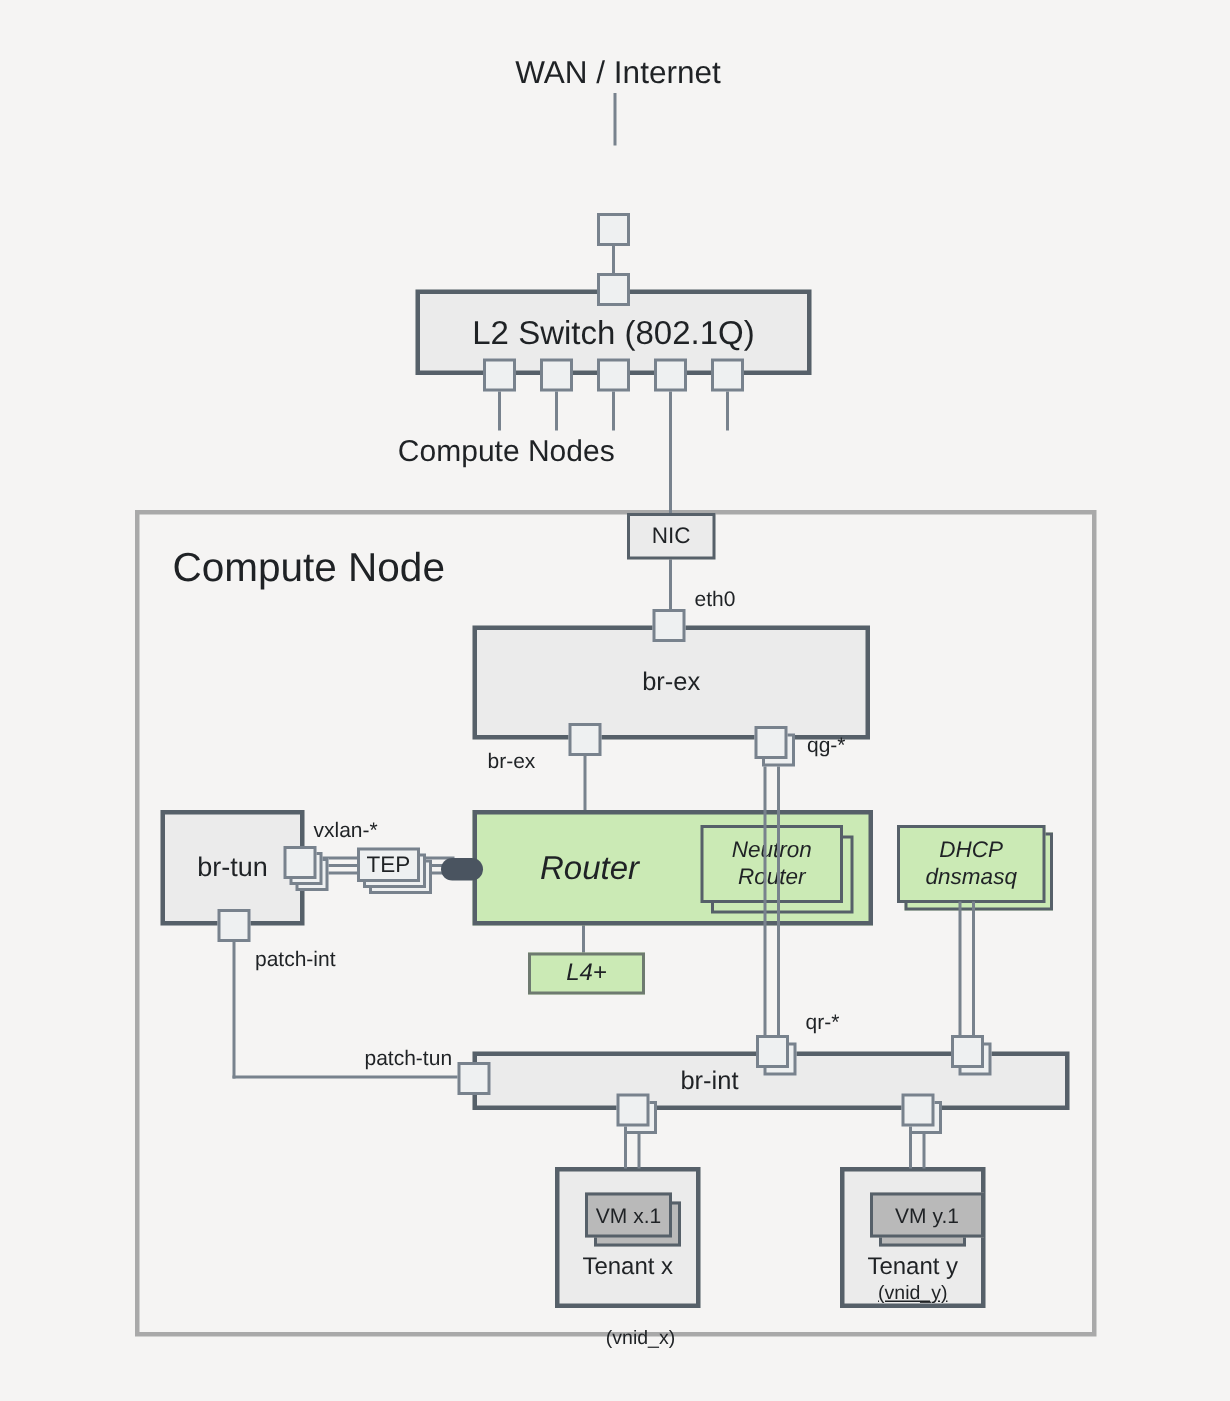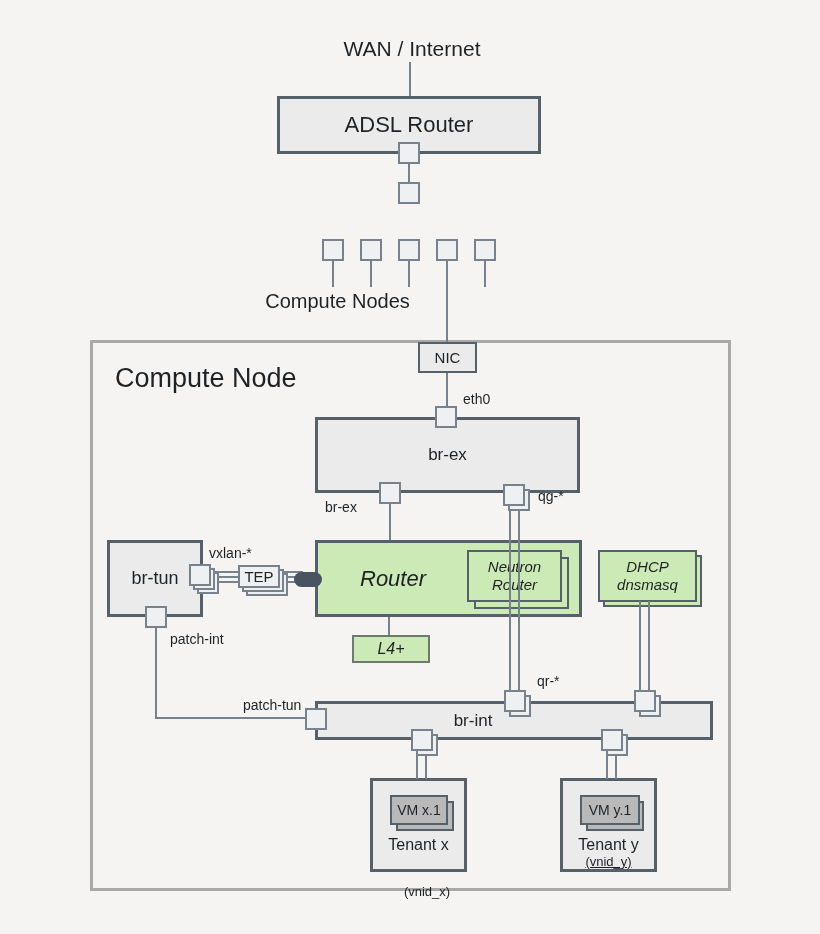--- a/index.html
+++ b/index.html
@@ -34,21 +34,21 @@
   <div class="vline" style="left:370px;top:259px;height:28px;"></div>
   <div class="vline" style="left:408px;top:259px;height:28px;"></div>
   <div class="vline" style="left:446px;top:259px;height:84px;"></div>
   <div class="vline" style="left:484px;top:259px;height:28px;"></div>
   <div class="vline" style="left:446px;top:372px;height:36px;"></div>
   <div class="vline" style="left:389px;top:503px;height:38px;"></div>
   <div class="vline" style="left:155px;top:627px;height:92px;"></div>
   <div class="hline" style="left:155px;top:717px;width:152px;"></div>
   <div class="vline" style="left:388px;top:616px;height:20px;"></div>
 
-  <div class="box" style="left:277px;top:96px;width:264px;height:58px;font-size:22px;">ADSL Router</div>
+  <div class="box" style="left:277px;top:193px;width:264px;height:57px;font-size:22px;">L2 Switch (802.1Q)</div>
   <div class="box" style="left:418px;top:342px;width:59px;height:31px;border-width:2px;font-size:15px;">NIC</div>
   <div class="box" style="left:315px;top:417px;width:265px;height:76px;font-size:17px;">br-ex</div>
   <div class="box" style="left:107px;top:540px;width:96px;height:77px;font-size:18px;">br-tun</div>
   <div class="box green" style="left:315px;top:540px;width:267px;height:77px;font-size:22px;justify-content:flex-start;padding-left:42px;">Router</div>
 
   <div class="shadow" style="left:474px;top:557px;width:95px;height:52px;background:var(--c-green,#cbeab5);border:2px solid var(--c-border,#566069);"></div>
   <div class="box green twoline" style="left:467px;top:550px;width:95px;height:52px;border-width:2px;font-size:15px;">
     <span>Neutron</span>
     <span>Router</span>
   </div>
@@ -64,21 +64,21 @@
   <div class="box" style="left:315px;top:701px;width:398px;height:39px;"></div>
 
   <div class="box" style="left:370px;top:778px;width:97px;height:94px;"></div>
   <div class="shadow" style="left:396px;top:801px;width:58px;height:30px;background:var(--c-vm,#b9b9b9);border:2px solid var(--c-border,#566069);"></div>
   <div class="box" style="left:390px;top:795px;width:58px;height:30px;background:var(--c-vm,#b9b9b9);border-width:2px;font-size:14px;">VM x.1</div>
   <div class="lbl ctr" style="left:370px;top:836px;width:97px;font-size:16px;">Tenant x</div>
   <div class="lbl ctr" style="left:370px;top:884px;width:114px;font-size:13px;">(vnid_x)</div>
 
   <div class="box" style="left:560px;top:778px;width:97px;height:94px;"></div>
   <div class="shadow" style="left:586px;top:801px;width:58px;height:30px;background:var(--c-vm,#b9b9b9);border:2px solid var(--c-border,#566069);"></div>
-  <div class="box" style="left:580px;top:795px;width:60px;height:30px;background:var(--c-vm,#b9b9b9);border-width:2px;font-size:14px;">VM y.1</div>
+  <div class="box" style="left:580px;top:795px;width:76px;height:30px;background:var(--c-vm,#b9b9b9);border-width:2px;font-size:14px;">VM y.1</div>
   <div class="lbl ctr" style="left:560px;top:836px;width:97px;font-size:16px;">Tenant y</div>
   <div class="lbl ctr" style="left:560px;top:854px;width:97px;font-size:13px;text-decoration:underline;">(vnid_y)</div>
 
   <div class="hline" style="left:211px;top:571px;width:92px;"></div>
   <div class="hline" style="left:211px;top:576px;width:92px;"></div>
   <div class="hline" style="left:211px;top:581px;width:92px;"></div>
   <div class="shadow" style="left:246px;top:573px;width:42px;height:23px;"></div>
   <div class="shadow" style="left:242px;top:569px;width:42px;height:23px;"></div>
   <div class="box" style="left:238px;top:565px;width:42px;height:23px;background:var(--c-port,#eef0f1);border:2px solid var(--c-line,#78828d);font-size:15px;">TEP</div>
   <div class="abs" style="left:294px;top:572px;width:28px;height:15px;border-radius:8px;background:var(--c-capsule,#4a5460);"></div>

